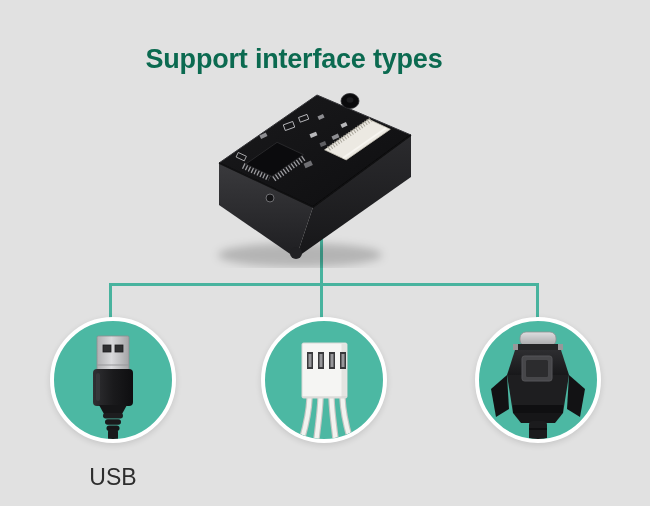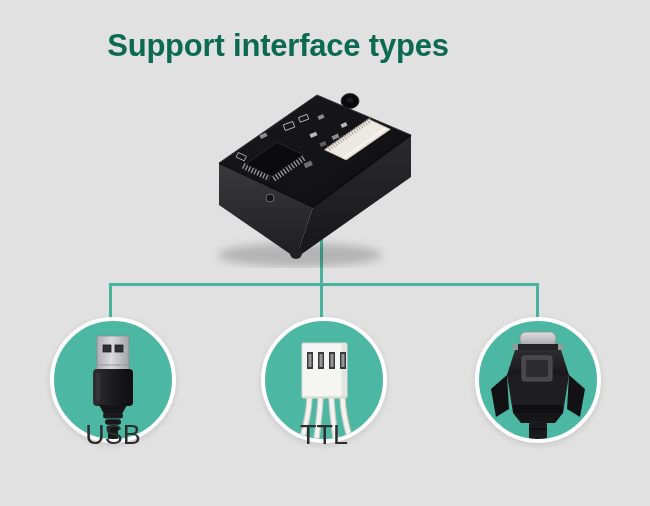--- a/index.html
+++ b/index.html
@@ -5,22 +5,22 @@
   html,body{margin:0;padding:0;}
   .stage{
     position:relative;
     width:650px;height:506px;
     background:var(--background,#e1e1e1);
     font-family:"Liberation Sans",sans-serif;
     overflow:hidden;
   }
   .page-title{
     position:absolute;left:0;top:28px;width:556px;
-    margin:0;text-align:center;
-    font-size:31px;font-weight:700;letter-spacing:-0.2px;
+    margin:16px;text-align:center;
+    font-size:27px;font-weight:700;letter-spacing:-0.2px;
     color:var(--title,#0b6a50);
   }
   .line{position:absolute;background:var(--line,#48b39e);z-index:1;}
   .line.stem{left:320px;top:236px;width:3px;height:50px;}
   .line.hbar{left:109px;top:283px;width:430px;height:3px;}
   .line.drop-left{left:109px;top:283px;width:3px;height:40px;}
   .line.drop-center{left:320px;top:283px;width:3px;height:40px;}
   .line.drop-right{left:536px;top:283px;width:3px;height:40px;}
   .device{position:absolute;left:200px;top:78px;width:250px;height:190px;z-index:2;}
   .node-circle{
@@ -28,22 +28,22 @@
     box-sizing:border-box;border:4px solid var(--circle_ring,#ffffff);
     border-radius:50%;background:var(--accent,#4cb8a3);
     box-shadow:0 2px 6px rgba(0,0,0,0.12);
     z-index:3;overflow:hidden;
   }
   .node-circle svg{position:absolute;left:0;top:0;}
   .node-circle.usb{left:50px;}
   .node-circle.ttl{left:261px;}
   .node-circle.rs232{left:475px;}
   .node-label{
-    position:absolute;top:420px;width:126px;
-    text-align:center;font-size:27px;font-weight:400;
+    position:absolute;top:464px;width:126px;
+    text-align:center;font-size:23px;font-weight:400;
     color:var(--label,#2d2d2d);z-index:3;
   }
   .node-label.usb{left:50px;}
   .node-label.ttl{left:261px;}
   .node-label.rs232{left:475px;}
 </style>
 </head>
 <body>
 
 <div class="stage">
@@ -166,21 +166,20 @@
         <rect x="64" y="31" width="6" height="17" fill="#39393b"></rect>
         <rect x="75" y="31" width="6" height="17" fill="#39393b"></rect>
         <rect x="43.5" y="33" width="3" height="13" fill="#97979a"></rect>
         <rect x="54.5" y="33" width="3" height="13" fill="#97979a"></rect>
         <rect x="65.5" y="33" width="3" height="13" fill="#97979a"></rect>
         <rect x="76.5" y="33" width="3" height="13" fill="#97979a"></rect>
         <line x1="37" y1="76" x2="82" y2="76" stroke="#d0d0cd" stroke-width="1.2"></line>
       </g>
     </svg>
   </div>
-  <div class="node-label ttl">TTL</div>
 
   <div class="node-circle rs232">
     <svg viewBox="0 0 118 118" width="118" height="118">
       <defs>
         <linearGradient id="dbMetal" x1="0" y1="0" x2="0" y2="1">
           <stop offset="0" stop-color="#dedee0"></stop>
             <stop offset="1" stop-color="#a6a6a8"></stop>
         </linearGradient>
         <linearGradient id="dbBody" x1="0" y1="0" x2="0" y2="1">
           <stop offset="0" stop-color="#2d2d30"></stop>

